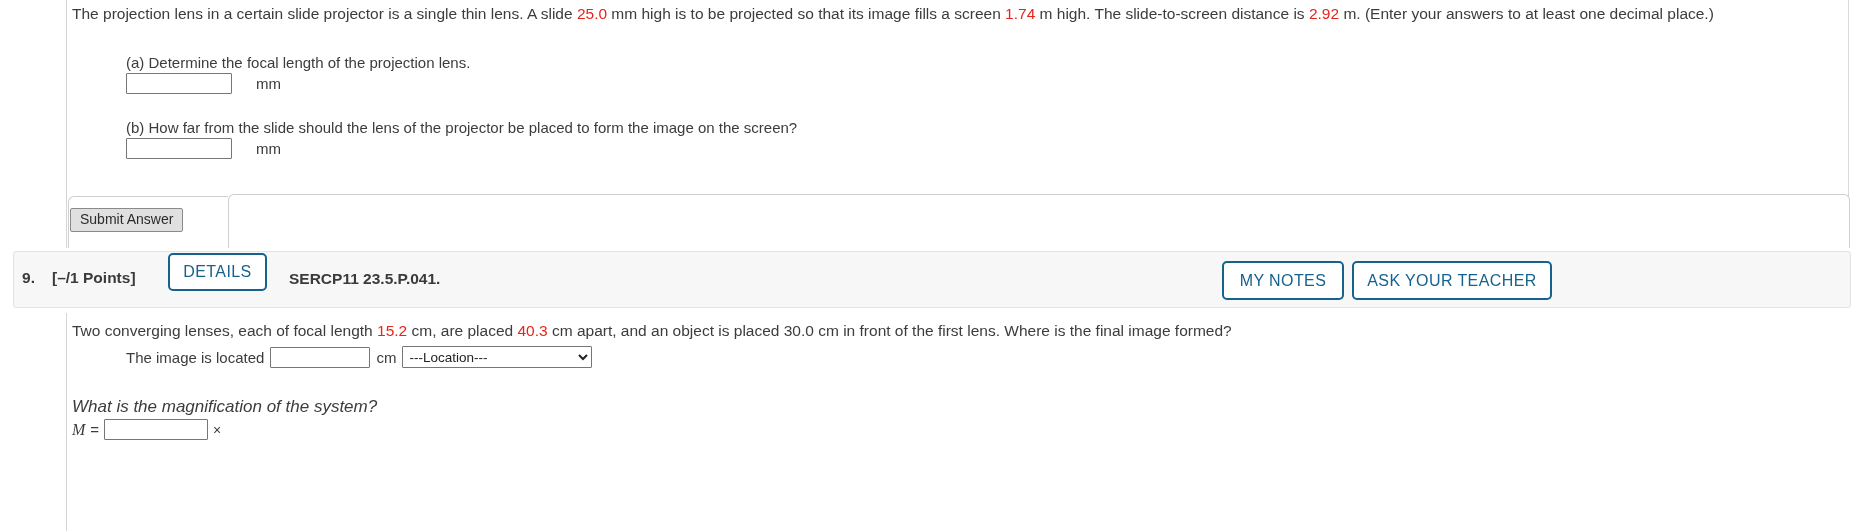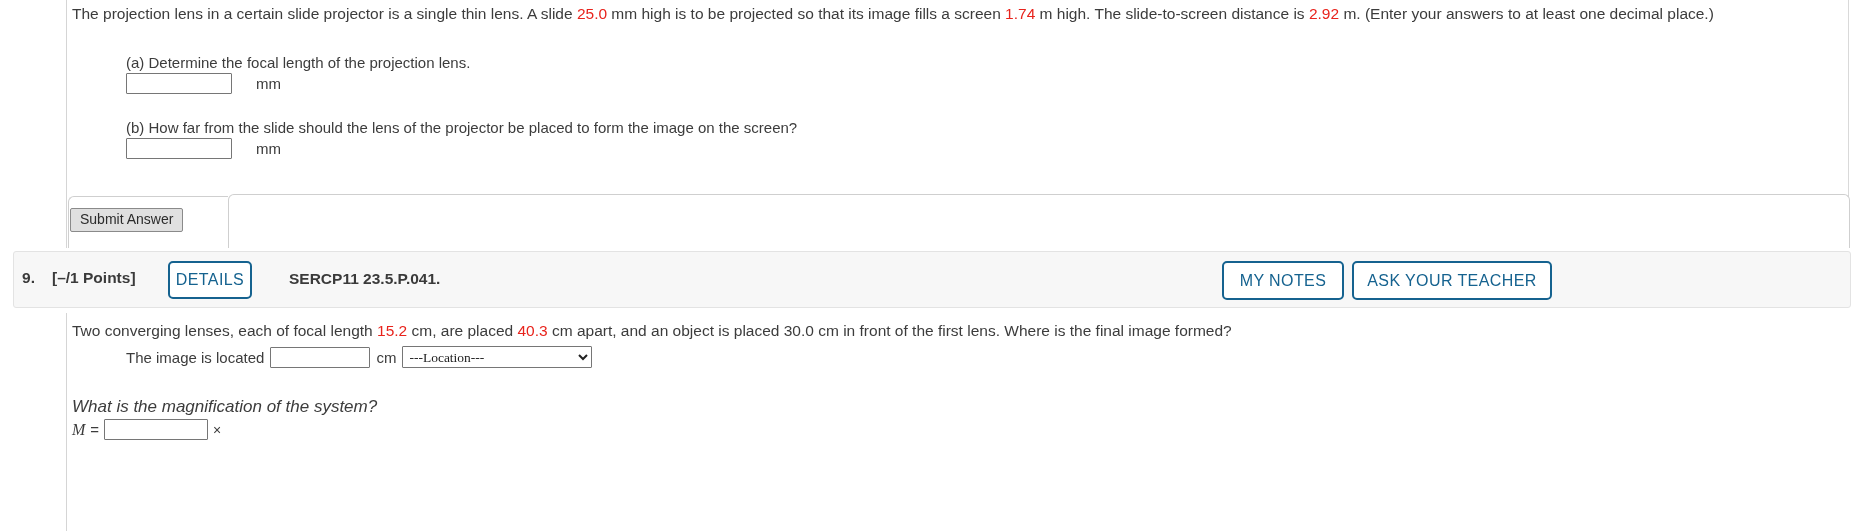--- a/index.html
+++ b/index.html
@@ -171,21 +171,21 @@
     color: #15628f;
     font-size: 16px;
     font-weight: 500;
     letter-spacing: 0.4px;
     display: flex;
     align-items: center;
     justify-content: center;
     cursor: pointer;
     font-family: "Liberation Sans", sans-serif;
   }
-  .btn-details { left: 168px; top: 10px; width: 84px; height: 38px; }
+  .btn-details { left: 168px; top: 2px; width: 99px; height: 38px; }
   .btn-mynotes { left: 1222px; top: 10px; width: 122px; height: 39px; }
   .btn-askteacher { left: 1352px; top: 10px; width: 200px; height: 39px; }
 
   .q9-code {
     position: absolute;
     left: 289px;
     top: 19px;
     font-size: 15.5px;
     font-weight: bold;
     color: #3a3a3a;
@@ -218,21 +218,21 @@
     font-size: 15px;
     color: #3c3c3c;
   }
   .q9-row1 .txtbox { width: 100px; }
   .selbox {
     width: 190px;
     height: 22px;
     border: 1px solid #767676;
     background: #ffffff;
     box-sizing: border-box;
-    font-family: Liberation Serif, serif;
+    font-family: Liberation Sans, sans-serif;
     font-size: 13.5px;
     color: #222;
     border-radius: 1px;
     padding: 0 2px;
   }
   .q9-mag-q {
     position: absolute;
     left: 72px;
     top: 146px;
     font-size: 17px;

